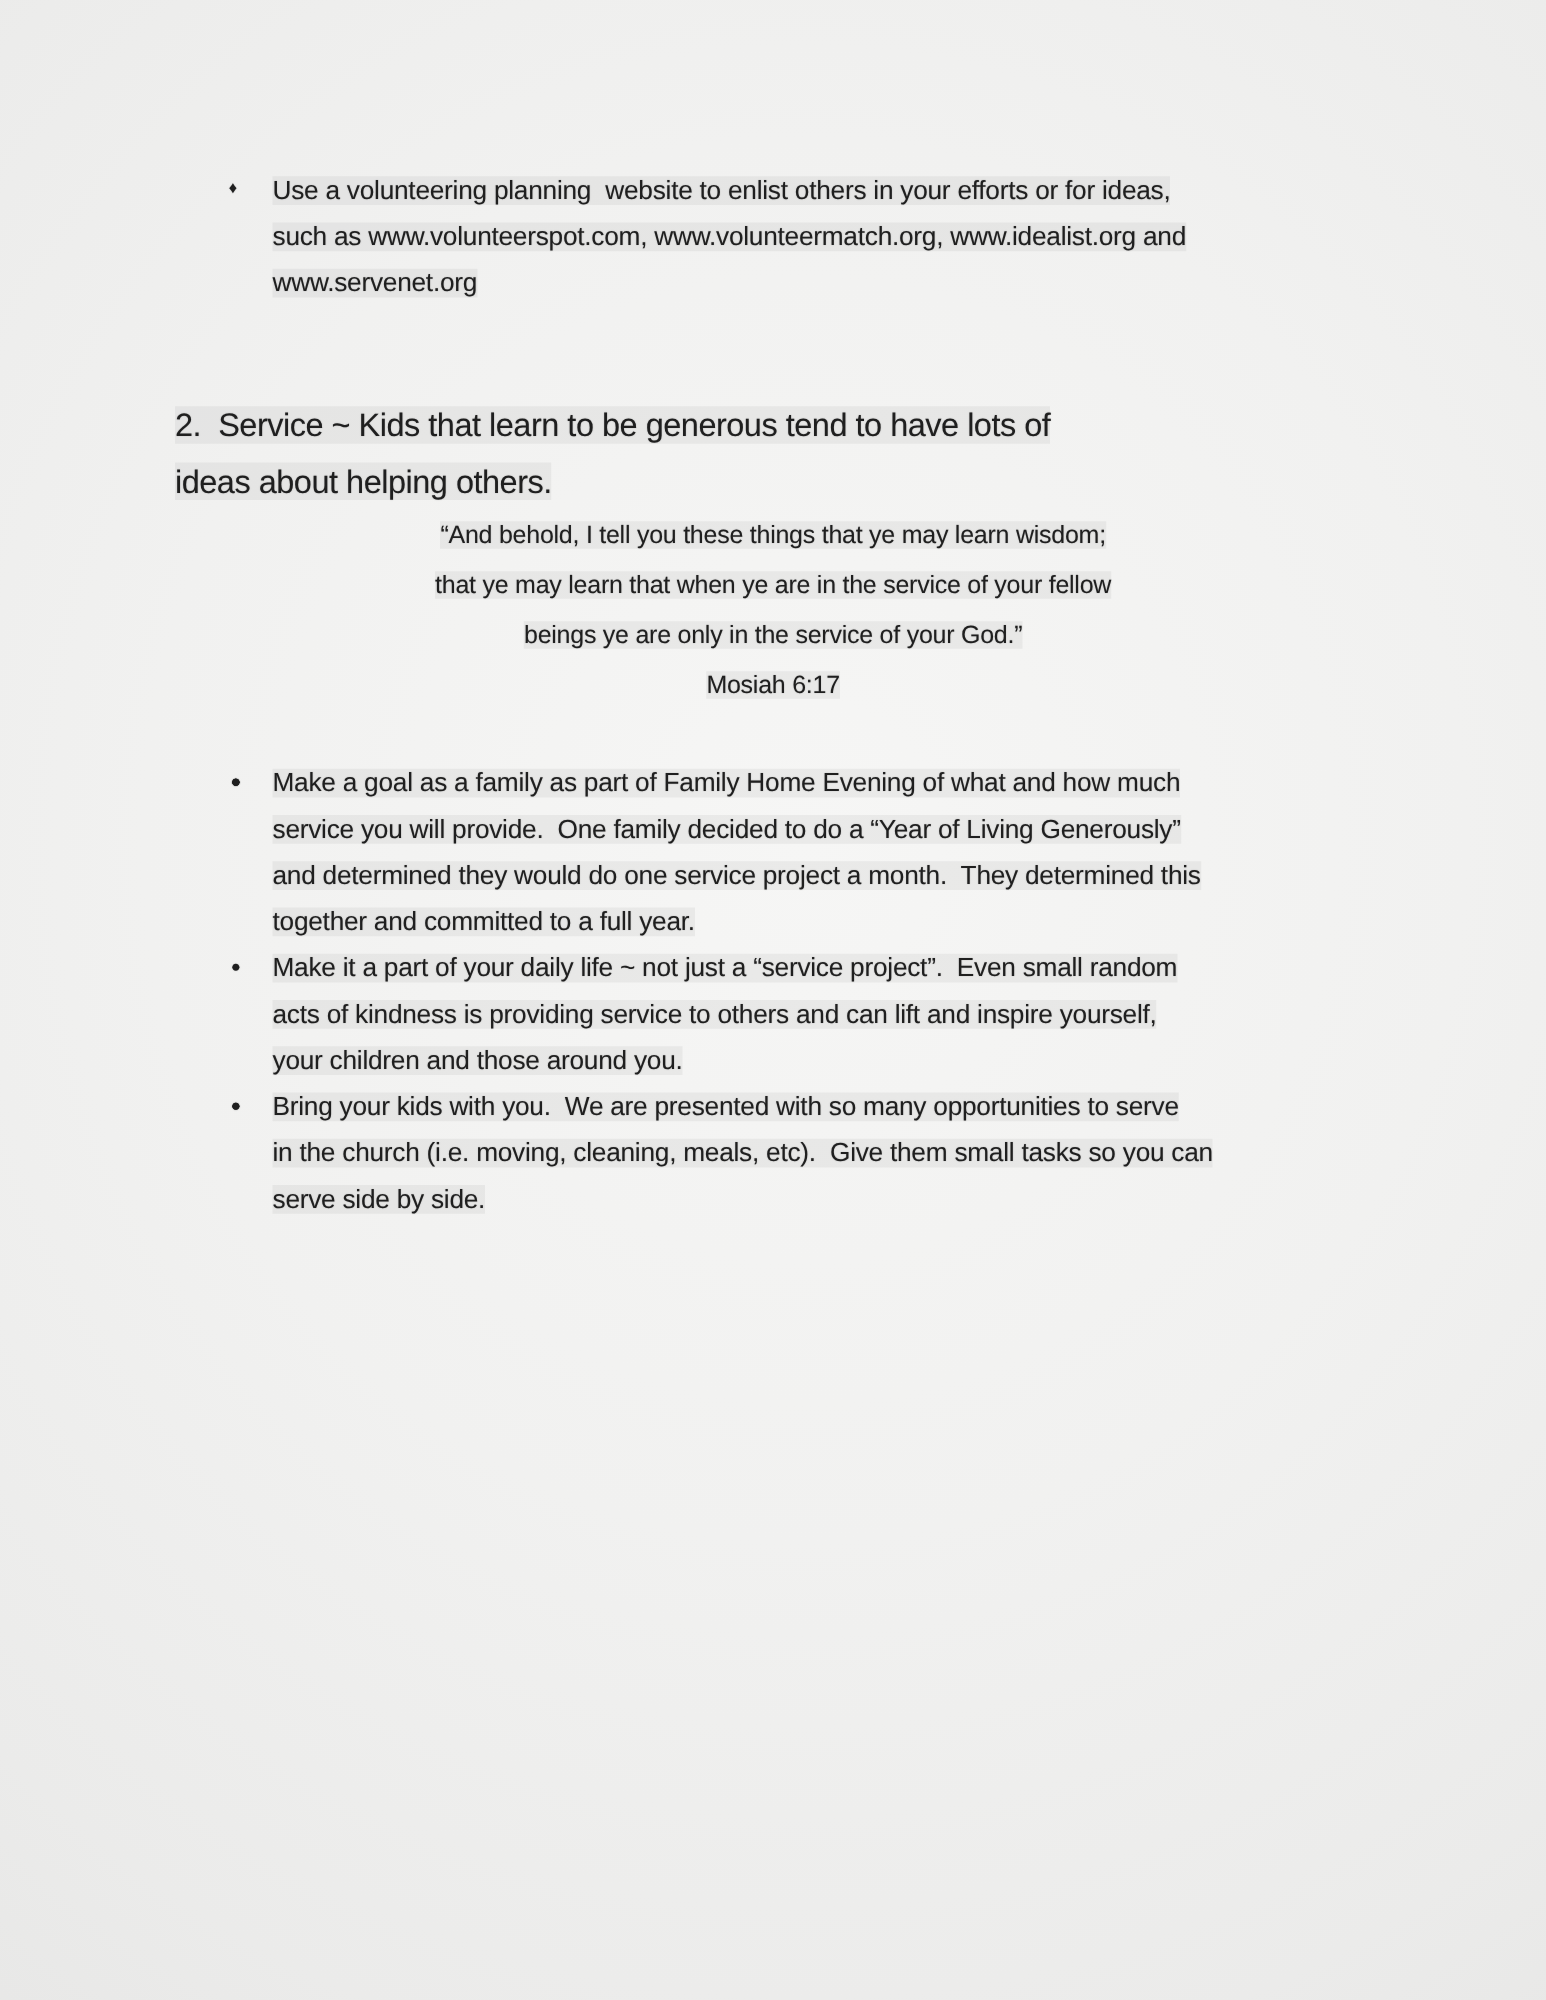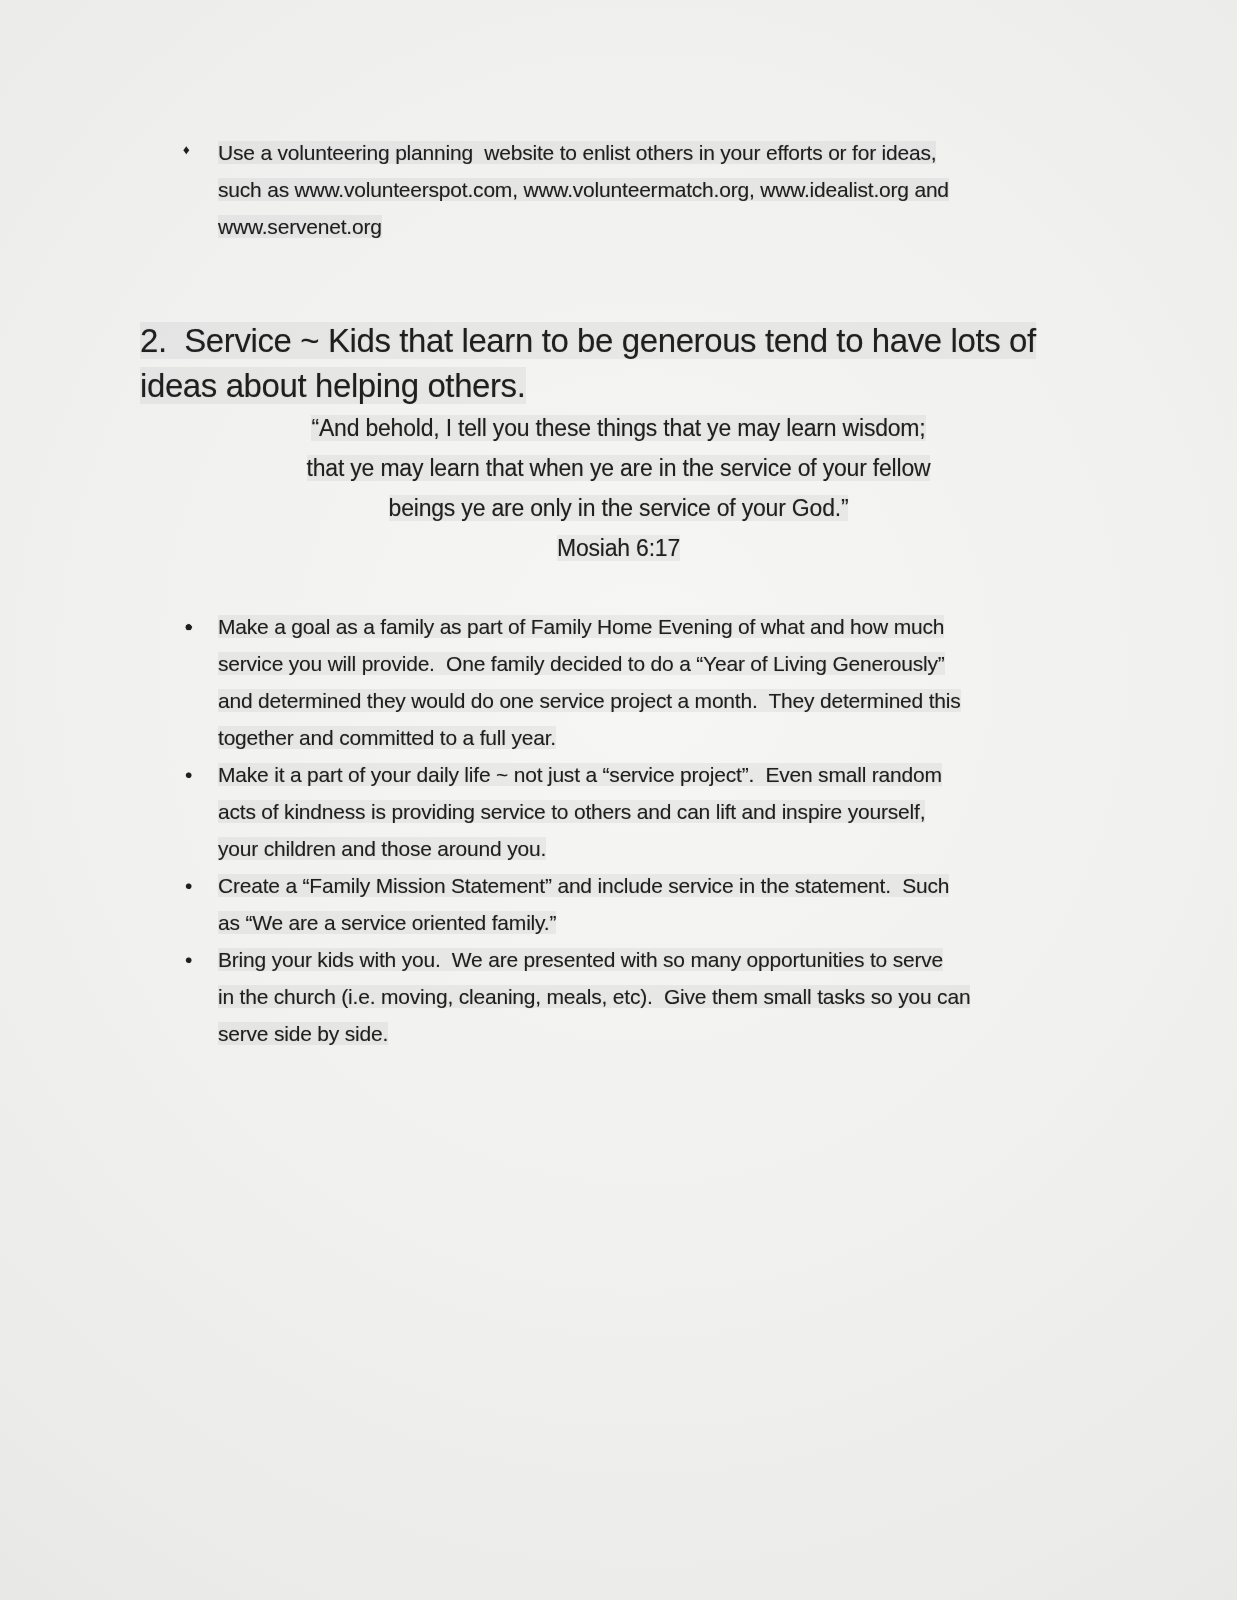--- a/index.html
+++ b/index.html
@@ -38,34 +38,34 @@
     top: 9px;
     font-size: 13px;
     line-height: 13px;
     background: none;
   }
   
   .heading {
     position: absolute;
     left: 140px;
     top: 318px;
-    font-size: 33px;
+    font-size: 26px;
     line-height: 45px;
     letter-spacing: -0.4px;
     font-weight: normal;
     margin: 0;
   }
   
   .quote {
     position: absolute;
     left: 140px;
     top: 408px;
     width: 957px;
     text-align: center;
-    font-size: 23px;
+    font-size: 20px;
     line-height: 40px;
     letter-spacing: -0.2px;
   }
   .citation {
     display: block;
     line-height: 40px;
   }
   
   .service-list {
     position: absolute;
@@ -125,21 +125,20 @@
     <li>
       <span class="marker-dot">•</span>
       <span class="txt">Make a goal as a family as part of Family Home Evening of what and how much<br>service you will provide.  One family decided to do a “Year of Living Generously”<br>and determined they would do one service project a month.  They determined this<br>together and committed to a full year.</span>
     </li>
     <li>
       <span class="marker-dot">•</span>
       <span class="txt">Make it a part of your daily life ~ not just a “service project”.  Even small random<br>acts of kindness is providing service to others and can lift and inspire yourself,<br>your children and those around you.</span>
     </li>
     <li>
       <span class="marker-dot">•</span>
-      <span class="txt">Create a “Family Mission Statement” and include service in the statement.  Such<br>as “We are a service oriented family.”</span>
     </li>
     <li>
       <span class="marker-dot">•</span>
       <span class="txt">Bring your kids with you.  We are presented with so many opportunities to serve<br>in the church (i.e. moving, cleaning, meals, etc).  Give them small tasks so you can<br>serve side by side.</span>
     </li>
   </ul>
 
 </div>
 
 </body></html>

